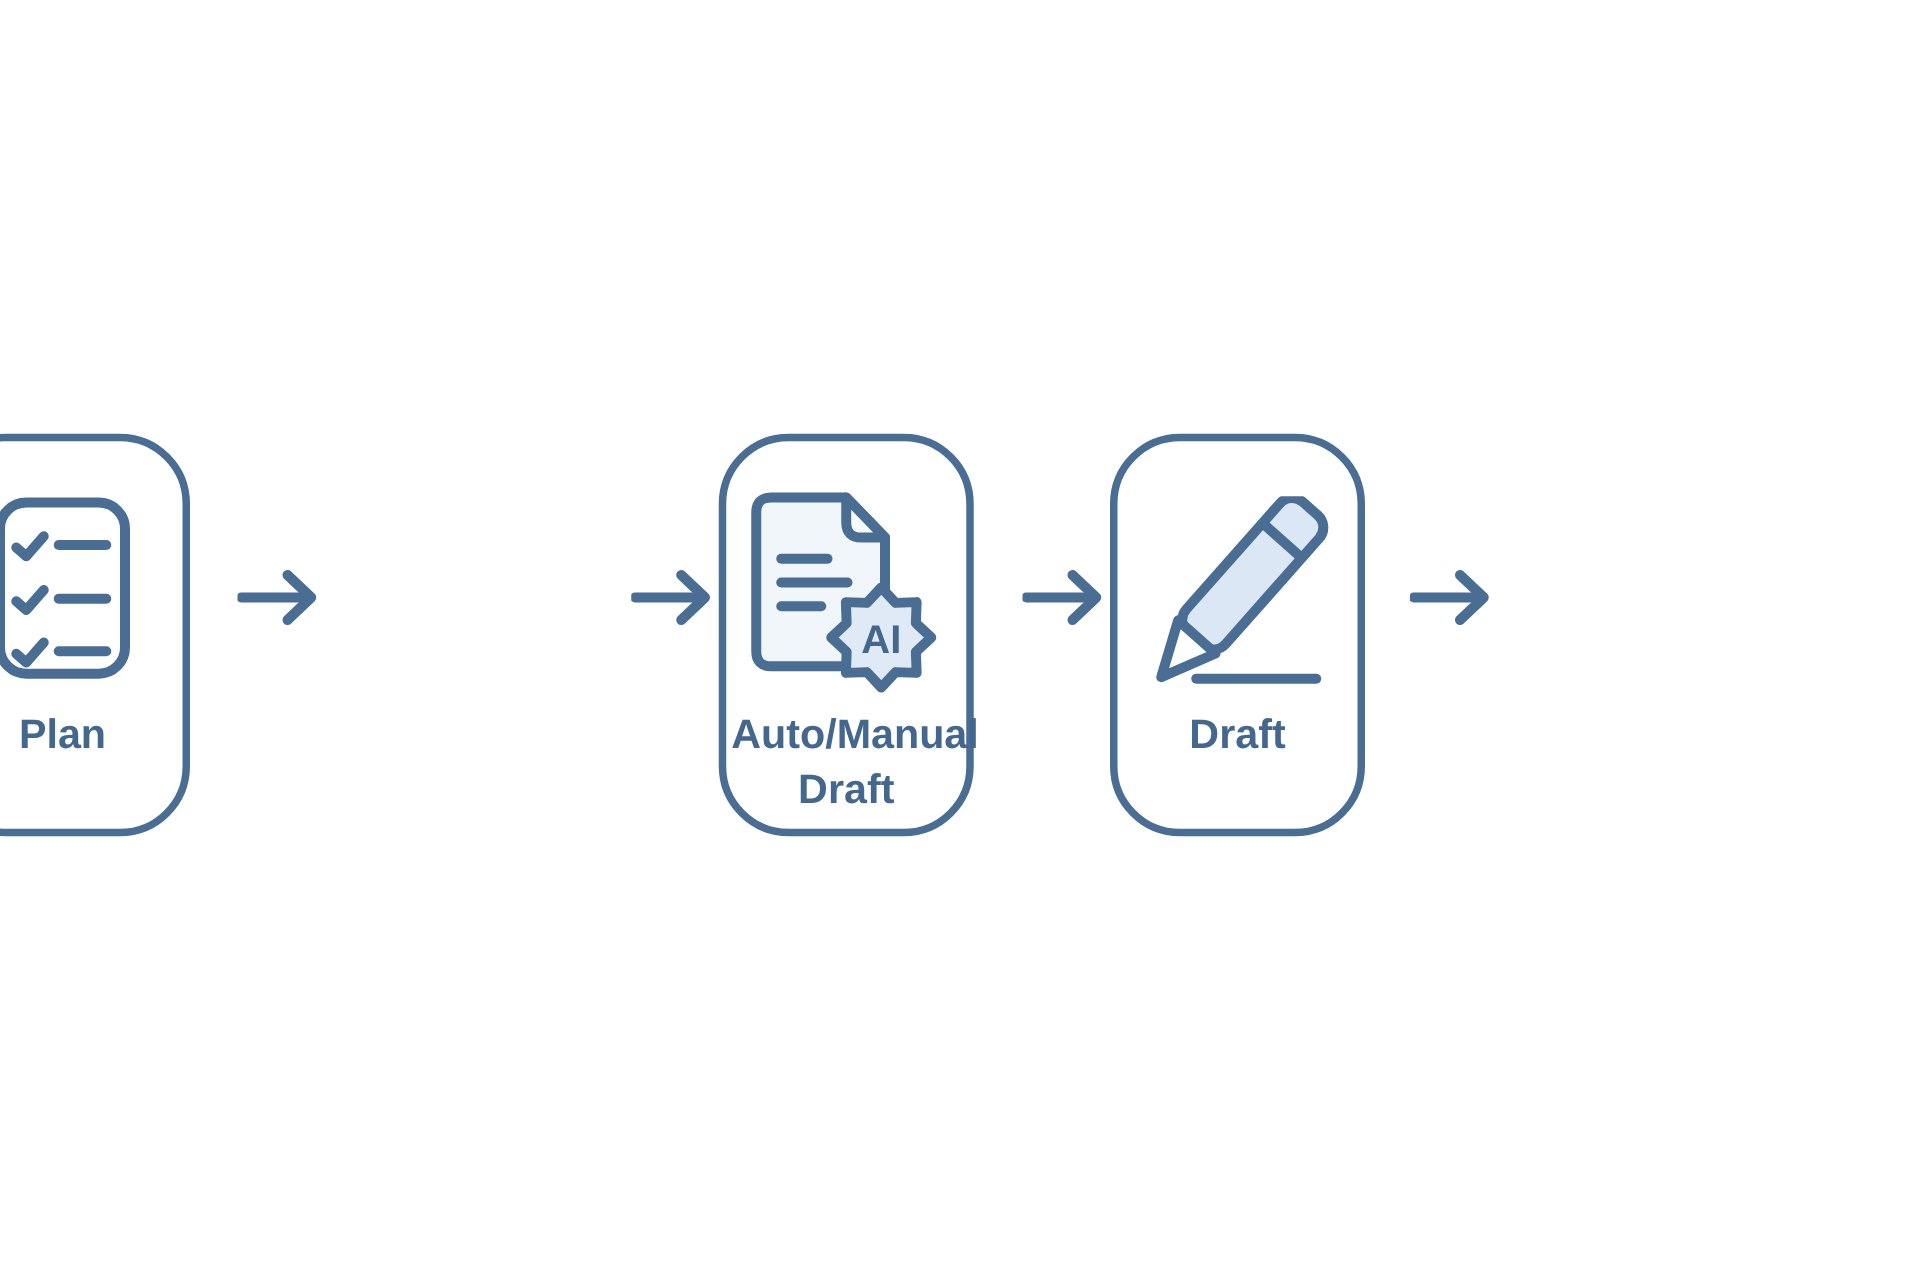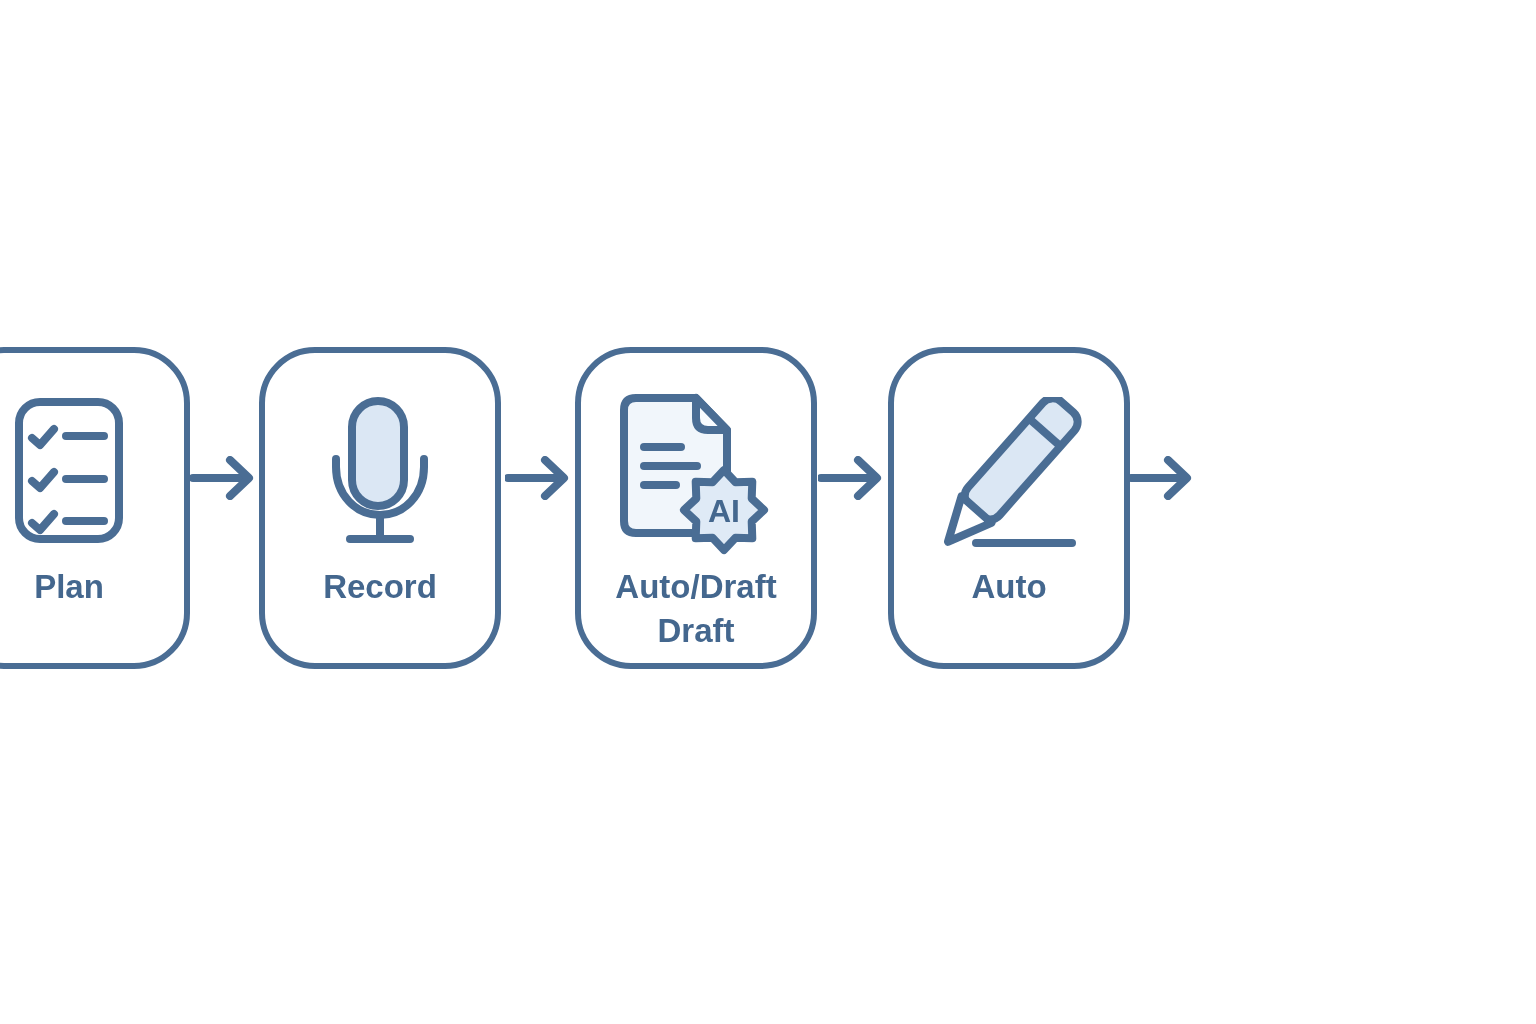--- a/index.html
+++ b/index.html
@@ -12,21 +12,21 @@
     font-family: "Liberation Sans", sans-serif;
   }
   .diagram {
     position: relative;
     width: 1536px;
     height: 1024px;
   }
   .box {
     position: absolute;
     top: 347px;
-    width: 242px;
+    width: 204px;
     height: 322px;
     box-sizing: border-box;
     border: 6px solid #4a6d94;
     border-radius: 56px;
     background: #ffffff;
   }
   .icon-wrap {
     position: absolute;
     top: 44px;
     left: 0;
@@ -76,31 +76,20 @@
     <div class="label">Plan</div>
   </div>
 
   <div class="arrow" style="left:190px">
     <svg width="64" height="44" viewBox="0 0 64 44" fill="none">
       <path d="M 3,22 H 54" stroke="#4a6d94" stroke-width="8" stroke-linecap="round"></path>
       <path d="M 40,4 L 59,22 L 40,40" stroke="#4a6d94" stroke-width="8" stroke-linecap="round" stroke-linejoin="round"></path>
     </svg>
   </div>
 
-  <div class="box" style="left:259px">
-    <div class="icon-wrap">
-      <svg width="96" height="150" viewBox="0 0 96 150" fill="none">
-        <rect x="20" y="4" width="52" height="105" rx="26" fill="#dbe7f4" stroke="#4a6d94" stroke-width="8"></rect>
-        <path d="M 4,62 v 8 c 0,28 20,48 44,48 c 24,0 44,-20 44,-48 v -8" stroke="#4a6d94" stroke-width="8" stroke-linecap="round" fill="none"></path>
-        <line x1="48" y1="118" x2="48" y2="138" stroke="#4a6d94" stroke-width="8" stroke-linecap="round"></line>
-        <line x1="18" y1="142" x2="78" y2="142" stroke="#4a6d94" stroke-width="8" stroke-linecap="round"></line>
-      </svg>
-    </div>
-    <div class="label">Record</div>
-  </div>
 
   <div class="arrow" style="left:505px">
     <svg width="64" height="44" viewBox="0 0 64 44" fill="none">
       <path d="M 3,22 H 54" stroke="#4a6d94" stroke-width="8" stroke-linecap="round"></path>
       <path d="M 40,4 L 59,22 L 40,40" stroke="#4a6d94" stroke-width="8" stroke-linecap="round" stroke-linejoin="round"></path>
     </svg>
   </div>
 
   <div class="box" style="left:575px">
     <div class="icon-wrap" style="top:40px">
@@ -111,21 +100,21 @@
         <path d="M 77,5 V 25 Q 77,37 89,37 H 108 Z" fill="#f8fbfe" stroke="#4a6d94" stroke-width="8" stroke-linejoin="round"></path>
 
         <line x1="25" y1="54" x2="62" y2="54" stroke="#4a6d94" stroke-width="8" stroke-linecap="round"></line>
         <line x1="25" y1="73" x2="78" y2="73" stroke="#4a6d94" stroke-width="8" stroke-linecap="round"></line>
         <line x1="25" y1="92" x2="57" y2="92" stroke="#4a6d94" stroke-width="8" stroke-linecap="round"></line>
 
         <polygon points="105,77 116.5,89.3 133.3,88.7 132.7,105.5 145,117 132.7,128.5 133.3,145.3 116.5,144.7 105,157 93.5,144.7 76.7,145.3 77.3,128.5 65,117 77.3,105.5 76.7,88.7 93.5,89.3" fill="#dfeaf6" stroke="#4a6d94" stroke-width="8" stroke-linejoin="round"></polygon>
         <text x="105" y="129" text-anchor="middle" font-family="Liberation Sans, sans-serif" font-size="32" font-weight="bold" fill="#44678e">AI</text>
       </svg>
     </div>
-    <div class="label">Auto/Draft Draft</div>
+    <div class="label">Auto/Manual Draft</div>
   </div>
 
   <div class="arrow" style="left:818px">
     <svg width="64" height="44" viewBox="0 0 64 44" fill="none">
       <path d="M 3,22 H 54" stroke="#4a6d94" stroke-width="8" stroke-linecap="round"></path>
       <path d="M 40,4 L 59,22 L 40,40" stroke="#4a6d94" stroke-width="8" stroke-linecap="round" stroke-linejoin="round"></path>
     </svg>
   </div>
 
   <div class="box" style="left:888px">
@@ -136,21 +125,21 @@
           <rect x="44" y="-21" width="139" height="42" rx="13" fill="#dbe7f4" stroke="#4a6d94" stroke-width="8"></rect>
 
           <line x1="149" y1="-21" x2="149" y2="21" stroke="#4a6d94" stroke-width="8"></line>
 
           <path d="M 3,0 L 46,-20 L 46,20 Z" fill="#ffffff" stroke="#4a6d94" stroke-width="8" stroke-linejoin="round"></path>
         </g>
 
         <line x1="42" y1="146" x2="138" y2="146" stroke="#4a6d94" stroke-width="8" stroke-linecap="round"></line>
       </svg>
     </div>
-    <div class="label">Auto</div>
+    <div class="label">Draft</div>
   </div>
 
   <div class="arrow" style="left:1128px">
     <svg width="64" height="44" viewBox="0 0 64 44" fill="none">
       <path d="M 3,22 H 54" stroke="#4a6d94" stroke-width="8" stroke-linecap="round"></path>
       <path d="M 40,4 L 59,22 L 40,40" stroke="#4a6d94" stroke-width="8" stroke-linecap="round" stroke-linejoin="round"></path>
     </svg>
   </div>
 
 

